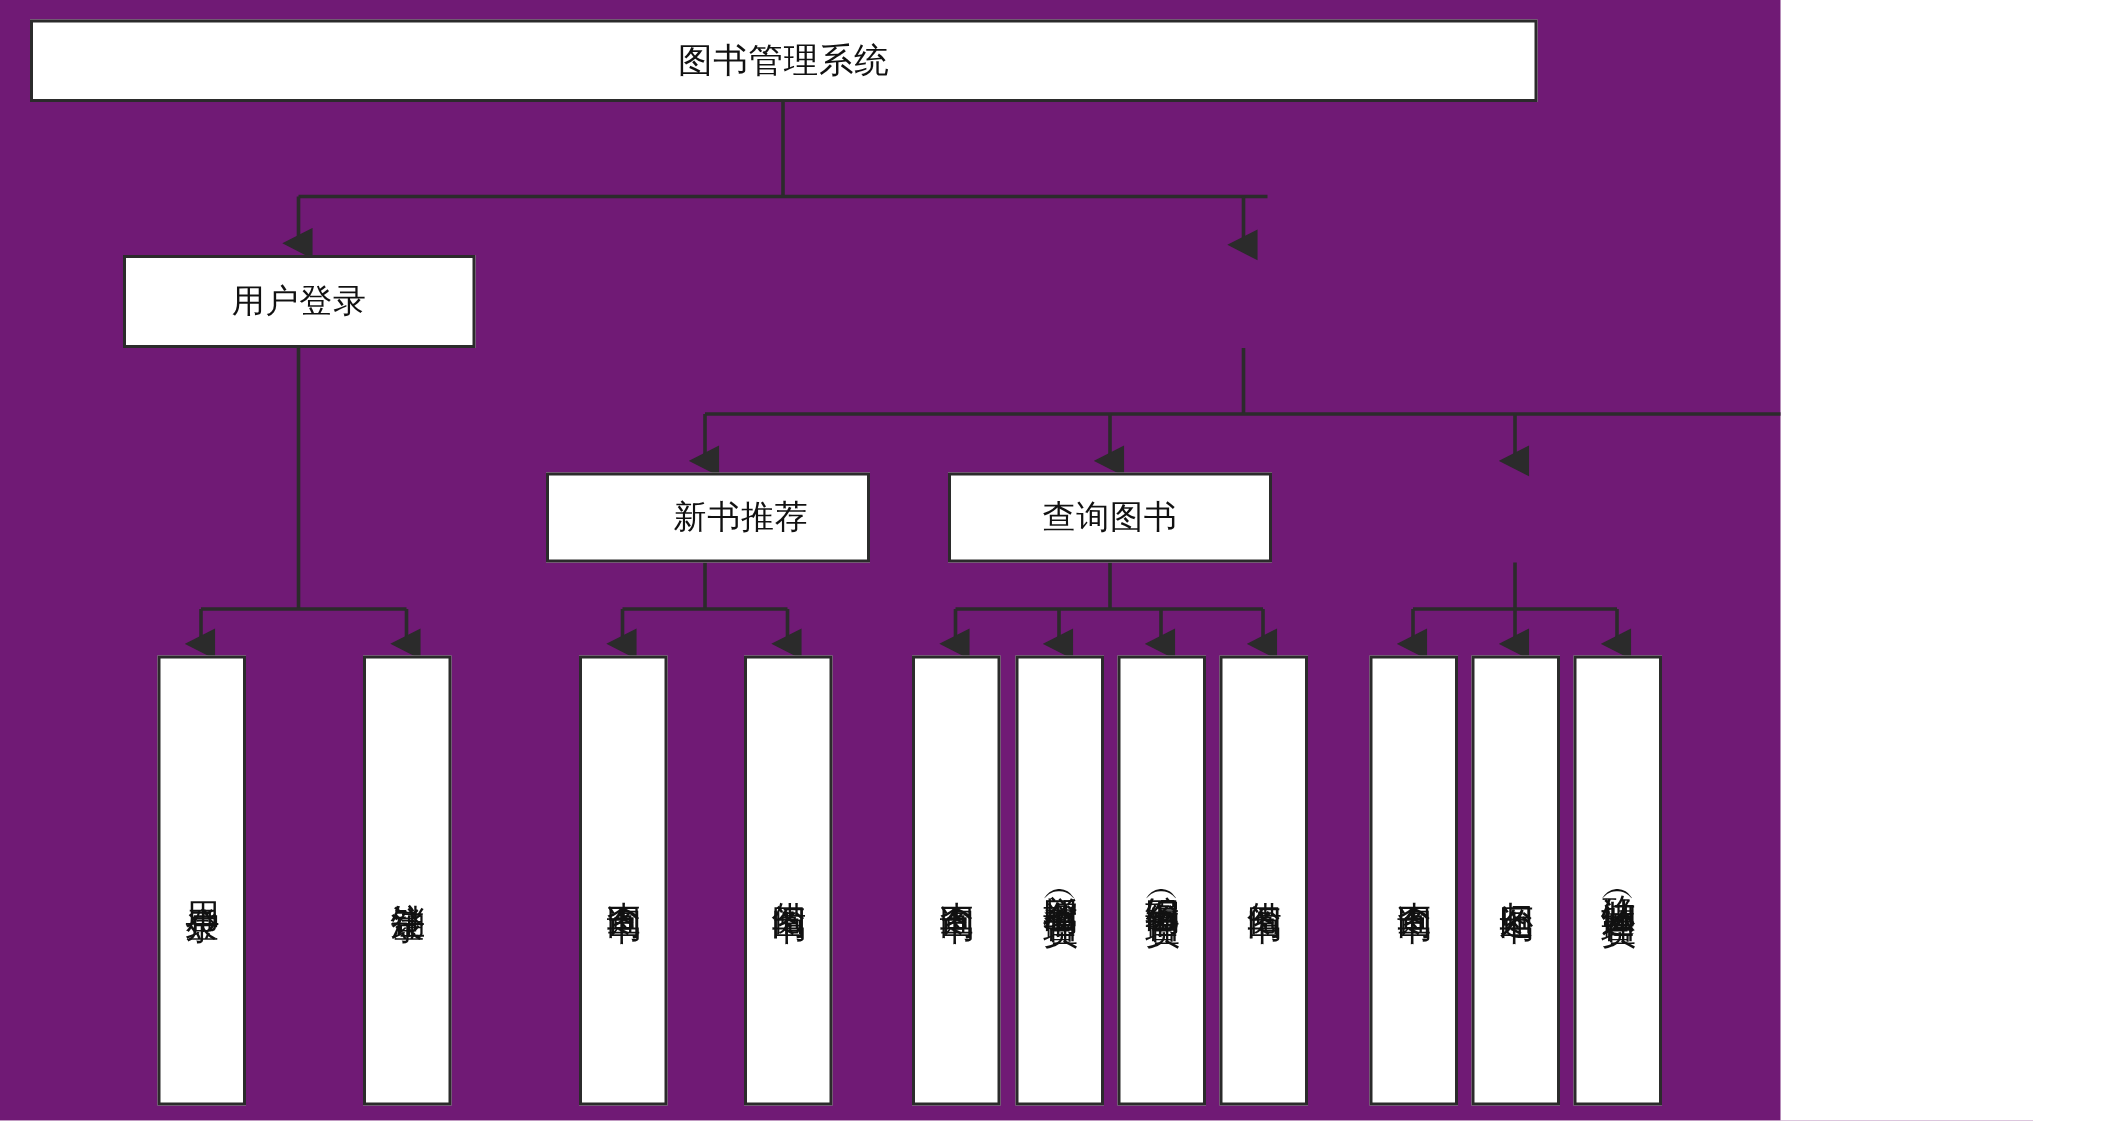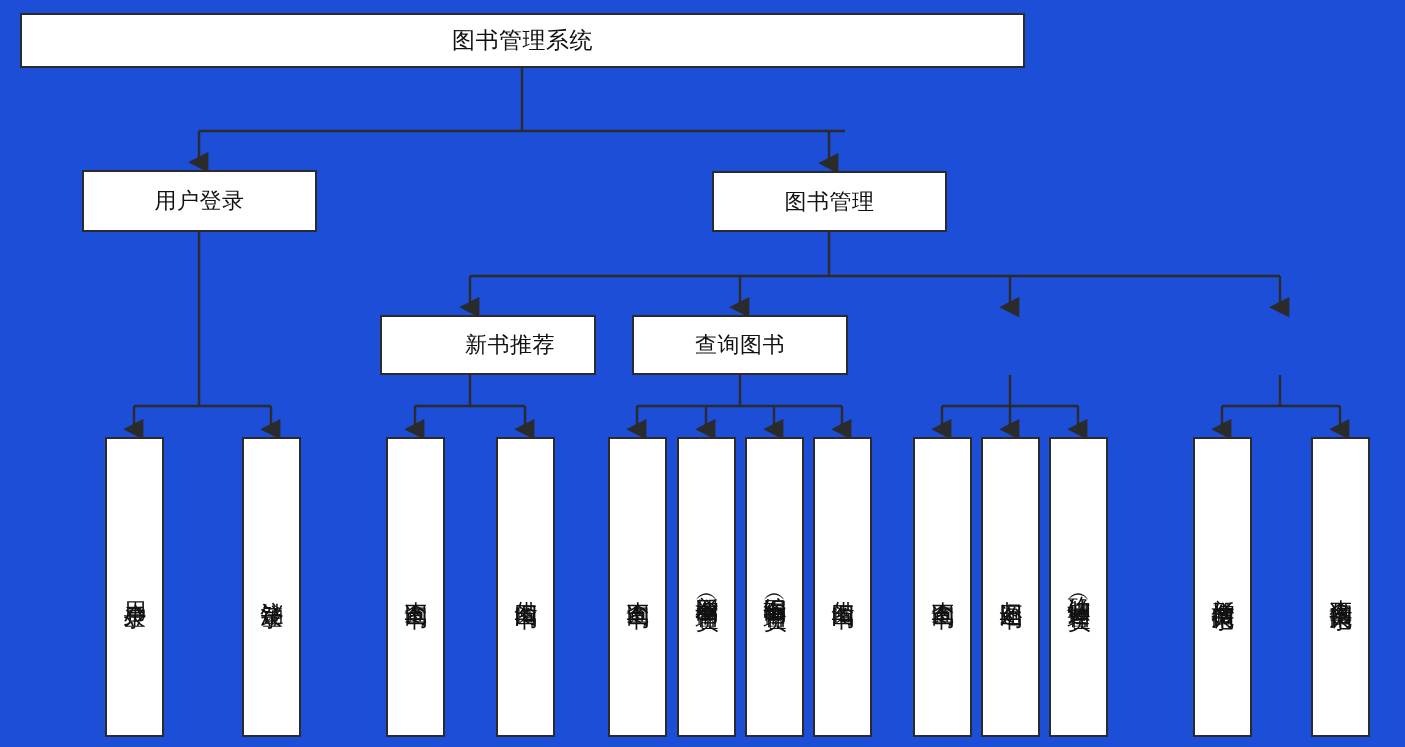--- a/index.html
+++ b/index.html
@@ -7,24 +7,24 @@
     margin: 0;
     padding: 0;
     background: #ffffff;
   }
   body {
     font-family: "Liberation Sans", "DejaVu Sans", sans-serif;
     color: #1a1a1a;
   }
   #diagram-root {
     position: relative;
-    width: 1405px;
+    width: 1187px;
     height: 747px;
     overflow: hidden;
-    background: #1d4ed8;
+    background: #701a75;
   }
   #edges-layer {
     position: absolute;
     left: 0;
     top: 0;
     width: 1405px;
     height: 747px;
     pointer-events: none;
   }
   .node {
@@ -124,25 +124,22 @@
     </g>
   </svg>
 
   <div class="node node-root" style="left:20px; top:13px; width:1005px; height:55px;">
     <span class="label">图书管理系统</span>
   </div>
 
   <div class="node node-l2" style="left:82px; top:170px; width:235px; height:62px;">
     <span class="label">用户登录</span>
   </div>
-  <div class="node node-l2" style="left:712px; top:171px; width:235px; height:61px;">
-    <span class="label">图书管理</span>
-  </div>
 
-  <div class="node node-l3" style="left:380px; top:315px; width:216px; height:60px;padding-left:44px;">
+  <div class="node node-l3" style="left:364px; top:315px; width:216px; height:60px;padding-left:44px;">
     <span class="label">新书推荐</span>
   </div>
   <div class="node node-l3" style="left:632px; top:315px; width:216px; height:60px;">
     <span class="label">查询图书</span>
   </div>
 
   <div class="node node-leaf" style="left:105px; top:437px; width:59px; height:300px;">
     <span class="label">用户登录</span>
   </div>
   <div class="node node-leaf" style="left:242px; top:437px; width:59px; height:300px;">

